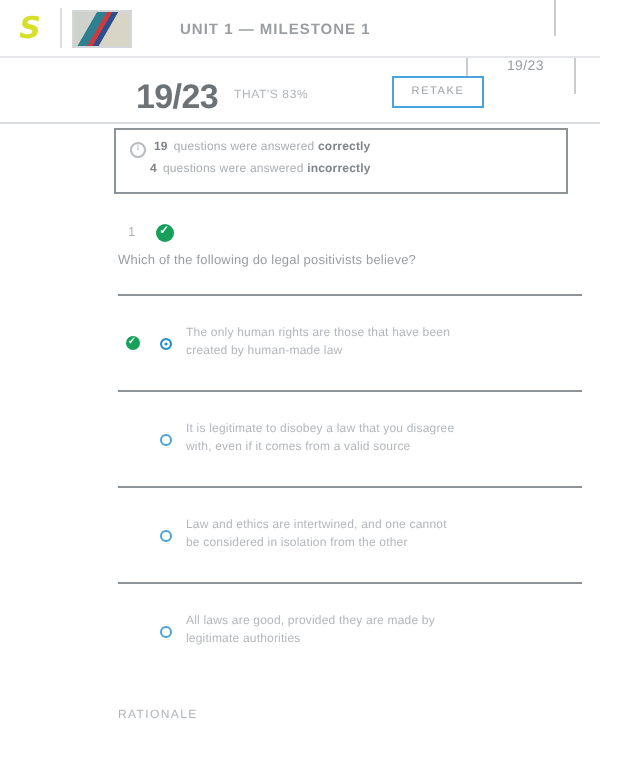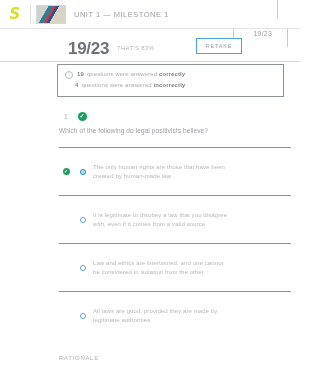--- a/index.html
+++ b/index.html
@@ -51,23 +51,23 @@
     background:
       linear-gradient(120deg,
         #cfd2cb 0%, #cfd2cb 30%,
         #2f7f92 31%, #2f7f92 43%,
         #cf3b3b 44%, #cf3b3b 50%,
         #2d4e8f 51%, #2d4e8f 58%,
         #d8d4c6 59%, #d8d4c6 100%);
     flex: 0 0 auto;
   }
   .unit-title {
-    margin-left: 8px;
+    margin-left: 24px;
     font-size: 7.5px;
-    font-weight: normal;
+    font-weight: bold;
     letter-spacing: 0.5px;
     color: #9a9ea3;
     white-space: nowrap;
   }
   .appbar-right-rule {
     position: absolute;
     right: 22px;
     top: 0;
     width: 1px;
     height: 18px;

